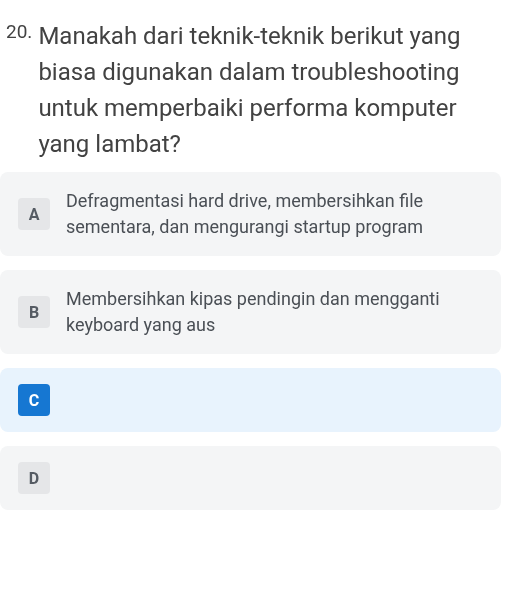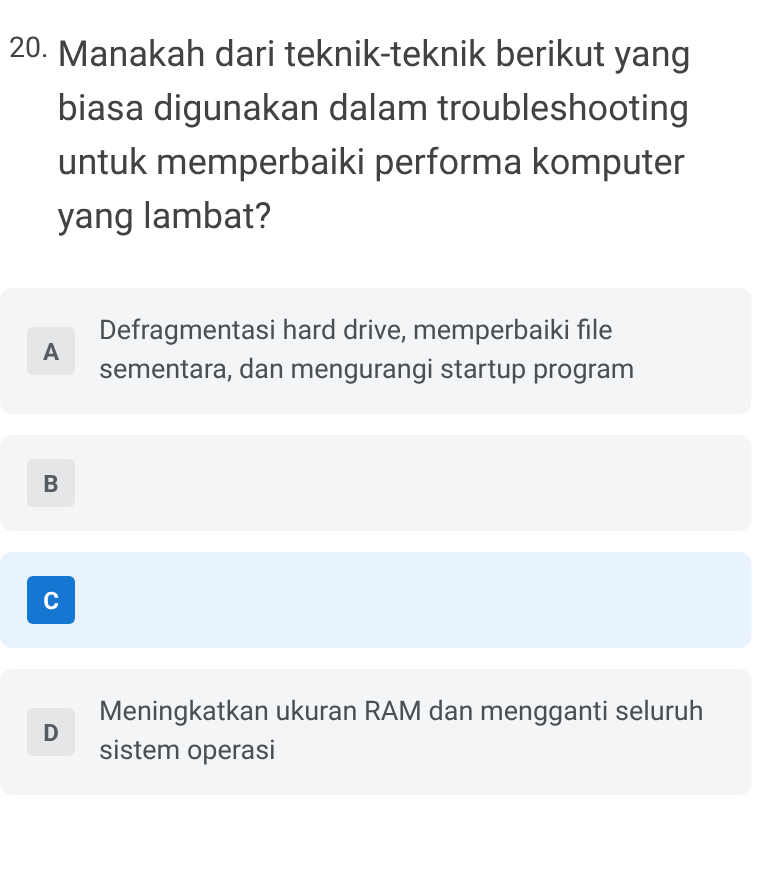--- a/index.html
+++ b/index.html
@@ -10,21 +10,21 @@
     body {
       font-family: -apple-system, BlinkMacSystemFont, "Segoe UI", Roboto, Helvetica, Arial, sans-serif;
       background: #ffffff;
       width: 519px;
       padding: 18px 18px 18px 0;
       color: #333;
     }
     .question-row {
       display: flex;
       align-items: flex-start;
-      margin-bottom: 30px;
+      margin-bottom: 10px;
       padding-left: 6px;
     }
     .question-number {
       font-size: 19px;
       color: #424242;
       margin-right: 6px;
       line-height: 1.5;
     }
     .question-text {
       font-size: 24px;
@@ -79,25 +79,25 @@
 <body>
 
 <div class="question-row">
   <div class="question-number">20.</div>
   <div class="question-text">Manakah dari teknik-teknik berikut yang biasa digunakan dalam troubleshooting untuk memperbaiki performa komputer yang lambat?</div>
 </div>
 
 <div class="options">
   <div class="option">
     <span class="option-letter">A</span>
-    <span class="option-text">Defragmentasi hard drive, memperbaiki file sementara, dan mengurangi startup program</span>
+    <span class="option-text">Defragmentasi hard drive, membersihkan file sementara, dan mengurangi startup program</span>
   </div>
   <div class="option">
     <span class="option-letter">B</span>
+    <span class="option-text">Membersihkan kipas pendingin dan mengganti keyboard yang aus</span>
   </div>
   <div class="option selected">
     <span class="option-letter">C</span>
   </div>
   <div class="option">
     <span class="option-letter">D</span>
-    <span class="option-text">Meningkatkan ukuran RAM dan mengganti seluruh sistem operasi</span>
   </div>
 </div>
 
 </body></html>

